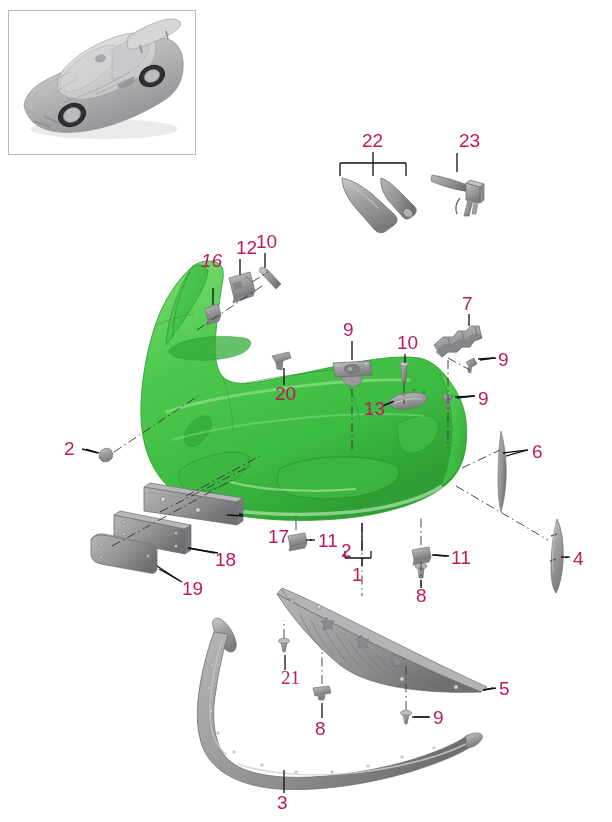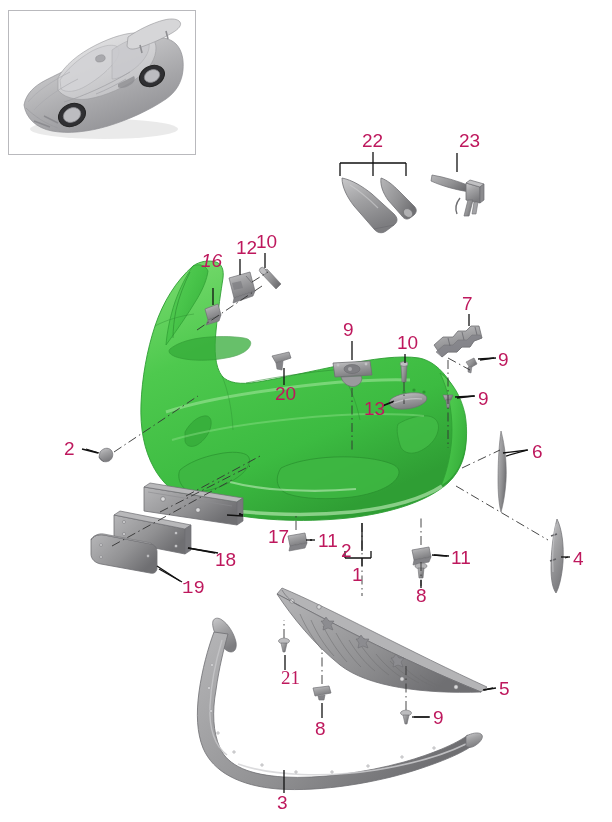--- a/index.html
+++ b/index.html
@@ -544,19 +544,19 @@
   <div class="callout" style="left:397px;top:333px;">10</div>
   <div class="callout" style="left:318px;top:531px;">11</div>
   <div class="callout" style="left:451px;top:548px;">11</div>
   <div class="callout" style="left:236px;top:238px;">12</div>
   <div class="callout" style="left:364px;top:399px;">13</div>
   <div class="callout" style="left:343px;top:320px;">9</div>
   <div class="callout" style="left:315px;top:719px;">8</div>
   <div class="callout" style="left:201px;top:251px;font-style:italic;">16</div>
   <div class="callout" style="left:244px;top:527px;margin-left:24px;">17</div>
   <div class="callout" style="left:215px;top:550px;">18</div>
-  <div class="callout" style="left:182px;top:579px;font-family:Liberation Mono, monospace;">19</div>
+  <div class="callout" style="left:182px;top:579px;">19</div>
   <div class="callout" style="left:275px;top:384px;">20</div>
   <div class="callout" style="left:281px;top:668px;font-family:Liberation Serif, serif;">21</div>
   <div class="callout" style="left:362px;top:131px;">22</div>
   <div class="callout" style="left:449px;top:131px;margin-left:10px;">23</div>
 
 </div>
 
 </body></html>

